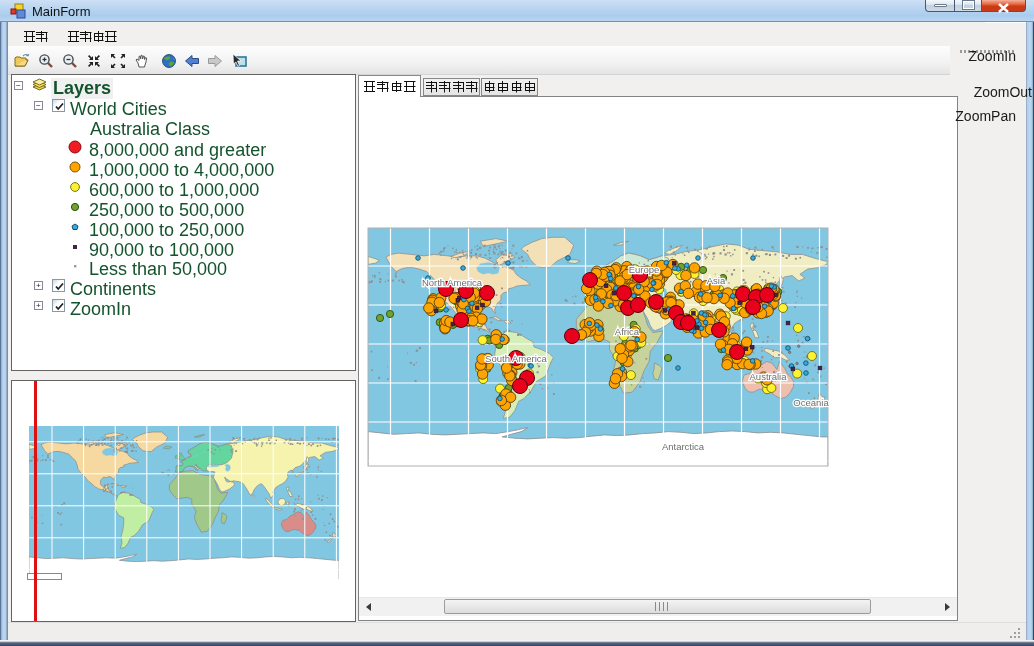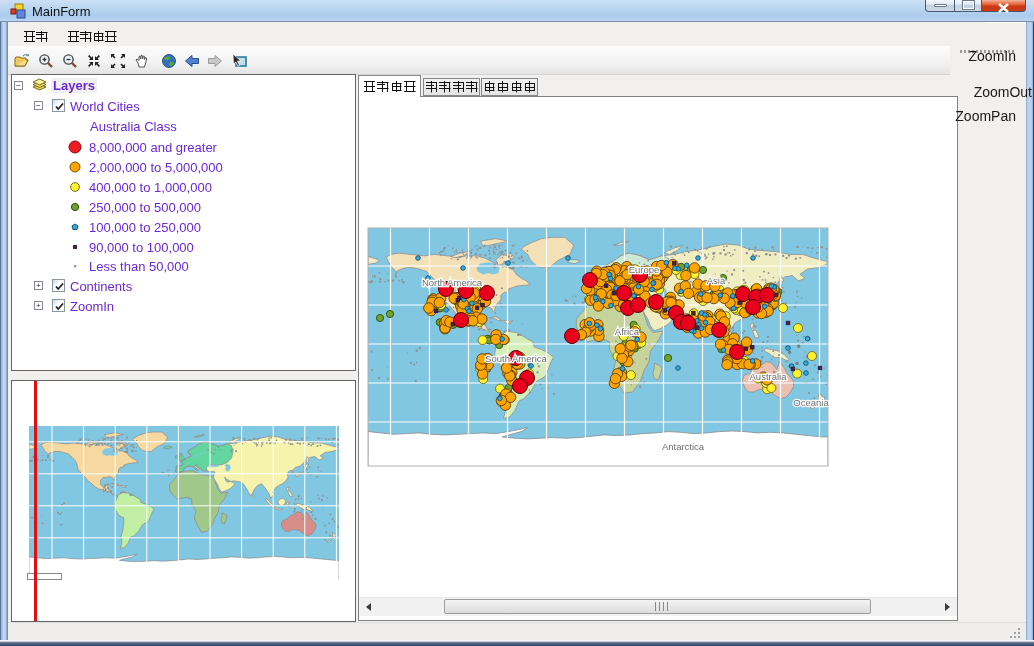--- a/index.html
+++ b/index.html
@@ -46,21 +46,21 @@
  background:linear-gradient(#f4f4f4,#dcdcdc)}
 #sgrip{left:655px;top:602px;width:15px;height:9px;
  background:repeating-linear-gradient(90deg,#8a8a8a 0,#8a8a8a 1.5px,transparent 1.5px,transparent 4px)}
 
 #dotline{left:960px;top:50px;width:56px;height:3px;
  background:repeating-linear-gradient(90deg,#9a9a9a 0,#9a9a9a 2px,transparent 2px,transparent 4px)}
 .zlabel{font-size:14px;color:#1a1a1a;width:70px;text-align:right}
 
 #status{left:8px;top:622px;width:1018px;height:18px;background:#f0eeec;border-top:1px solid #e0dedc}
 
-.trow{position:absolute;font-size:13px;color:#6d28d9;white-space:nowrap}
+.trow{position:absolute;font-size:18px;color:#14532d;white-space:nowrap}
 .expbox{position:absolute;width:9px;height:9px;border:1px solid #889;background:#fff;
  font:8px/7px "Liberation Mono",monospace;text-align:center;color:#222}
 .chk{position:absolute;width:13px;height:13px;border:1px solid #8a97a4;background:linear-gradient(135deg,#cdd6dd 0,#fff 40%)}
 .chk svg{position:absolute;left:0.5px;top:1px}
 
 .cjk{display:inline-block;width:11.5px;height:11.5px;margin:0 .5px;
  background:
  linear-gradient(#111,#111) 0px 0.5px/11.5px 1.1px no-repeat,
  linear-gradient(#111,#111) 0px 5px/11.5px 1.1px no-repeat,
  linear-gradient(#111,#111) 0px 10px/11.5px 1.1px no-repeat,
@@ -172,25 +172,25 @@
     </div>
     <div class="abs trow" style="left:70px;top:99px">World Cities</div>
     <div class="abs trow" style="left:90px;top:119px">Australia Class</div>
     <div class="abs" style="left:67px;top:139px"><svg width="16" height="16">
         <circle cx="8" cy="8" r="6" fill="#ee1c23" stroke="#8a0a10" stroke-width="1"></circle>
       </svg></div>
     <div class="abs trow" style="left:89px;top:140px">8,000,000 and greater</div>
     <div class="abs" style="left:67px;top:159px"><svg width="16" height="16">
         <circle cx="8" cy="8" r="5" fill="#ffa400" stroke="#7a5200" stroke-width="1"></circle>
       </svg></div>
-    <div class="abs trow" style="left:89px;top:160px">2,000,000 to 5,000,000</div>
+    <div class="abs trow" style="left:89px;top:160px">1,000,000 to 4,000,000</div>
     <div class="abs" style="left:67px;top:179px"><svg width="16" height="16">
         <circle cx="8" cy="8" r="4.4" fill="#fef22e" stroke="#73731a" stroke-width="1"></circle>
       </svg></div>
-    <div class="abs trow" style="left:89px;top:180px">400,000 to 1,000,000</div>
+    <div class="abs trow" style="left:89px;top:180px">600,000 to 1,000,000</div>
     <div class="abs" style="left:67px;top:199px"><svg width="16" height="16">
         <circle cx="8" cy="8" r="3.6" fill="#6fa32a" stroke="#2c4d12" stroke-width="1"></circle>
       </svg></div>
     <div class="abs trow" style="left:89px;top:200px">250,000 to 500,000</div>
     <div class="abs" style="left:67px;top:219px"><svg width="16" height="16">
         <path d="M8 5 L11 7 L10 10.5 L6 10.5 L5 7 Z" fill="#35aadc" stroke="#14506e" stroke-width="1"></path>
       </svg></div>
     <div class="abs trow" style="left:89px;top:220px">100,000 to 250,000</div>
     <div class="abs" style="left:67px;top:239px"><svg width="16" height="16">
         <rect x="6" y="6" width="4" height="4" fill="#46204f"></rect>

